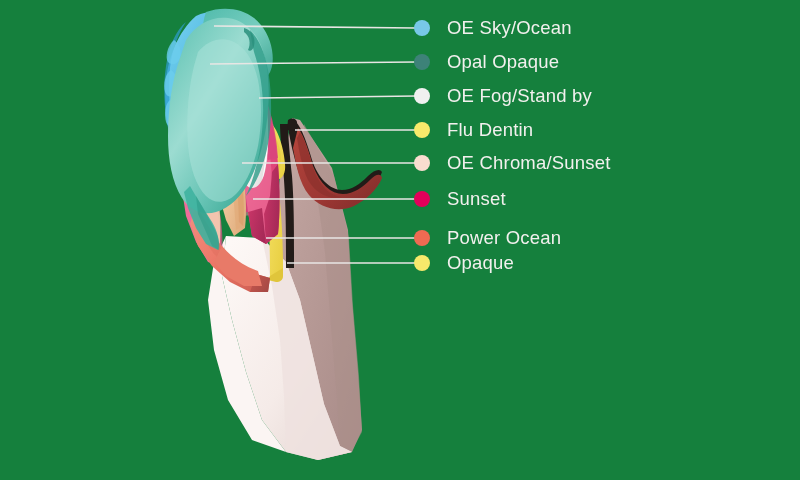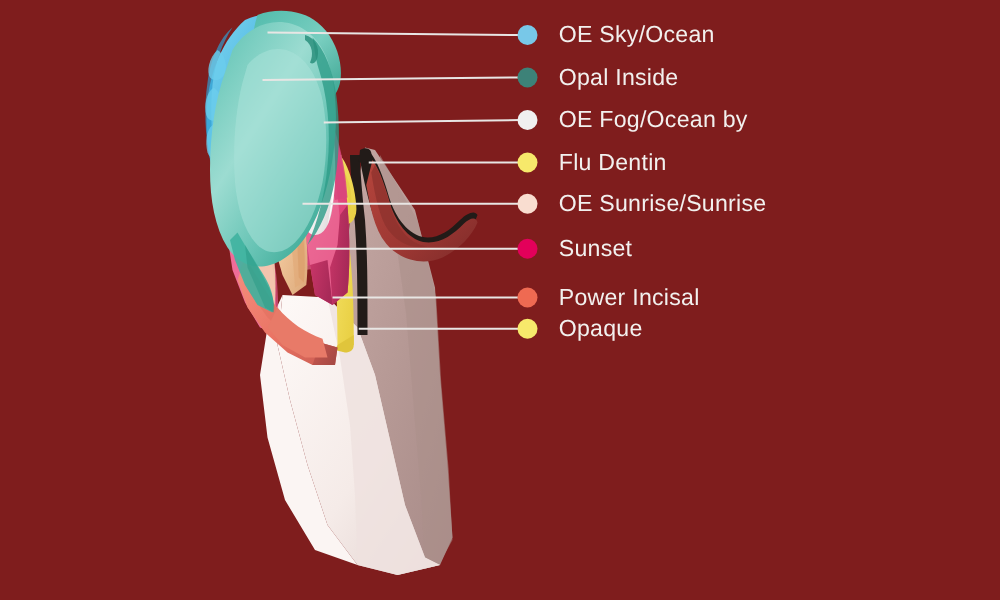--- a/index.html
+++ b/index.html
@@ -10,21 +10,21 @@
     width: 800px;
     height: 480px;
     overflow: hidden;
     font-family: "Liberation Sans", sans-serif;
     background: #565656;
   }
   #stage {
     position: relative;
     width: 800px;
     height: 480px;
-    background: #7f1d1d;
+    background: #15803d;
   }
   #artwork {
     position: absolute;
     left: 0;
     top: 0;
     width: 800px;
     height: 480px;
   }
   .legend-label {
     position: absolute;
@@ -293,22 +293,22 @@
       <circle cx="422" cy="130" r="8" fill="#f7e96b"></circle>
       <circle cx="422" cy="163" r="8" fill="#f9ddd0"></circle>
       <circle cx="422" cy="199" r="8" fill="#e3005a"></circle>
       <circle cx="422" cy="238" r="8" fill="#ef6a52"></circle>
       <circle cx="422" cy="263" r="8" fill="#f7e96b"></circle>
     </g>
   </svg>
 
   <div>
     <div class="legend-label" style="top:28px">OE Sky/Ocean</div>
-    <div class="legend-label" style="top:62px">Opal Inside</div>
-    <div class="legend-label" style="top:96px">OE Fog/Ocean by</div>
+    <div class="legend-label" style="top:62px">Opal Opaque</div>
+    <div class="legend-label" style="top:96px">OE Fog/Stand by</div>
     <div class="legend-label" style="top:130px">Flu Dentin</div>
-    <div class="legend-label" style="top:163px">OE Sunrise/Sunrise</div>
+    <div class="legend-label" style="top:163px">OE Chroma/Sunset</div>
     <div class="legend-label" style="top:199px">Sunset</div>
-    <div class="legend-label" style="top:238px">Power Incisal</div>
+    <div class="legend-label" style="top:238px">Power Ocean</div>
     <div class="legend-label" style="top:263px">Opaque</div>
   </div>
 
 </div>
 
 </body></html>

